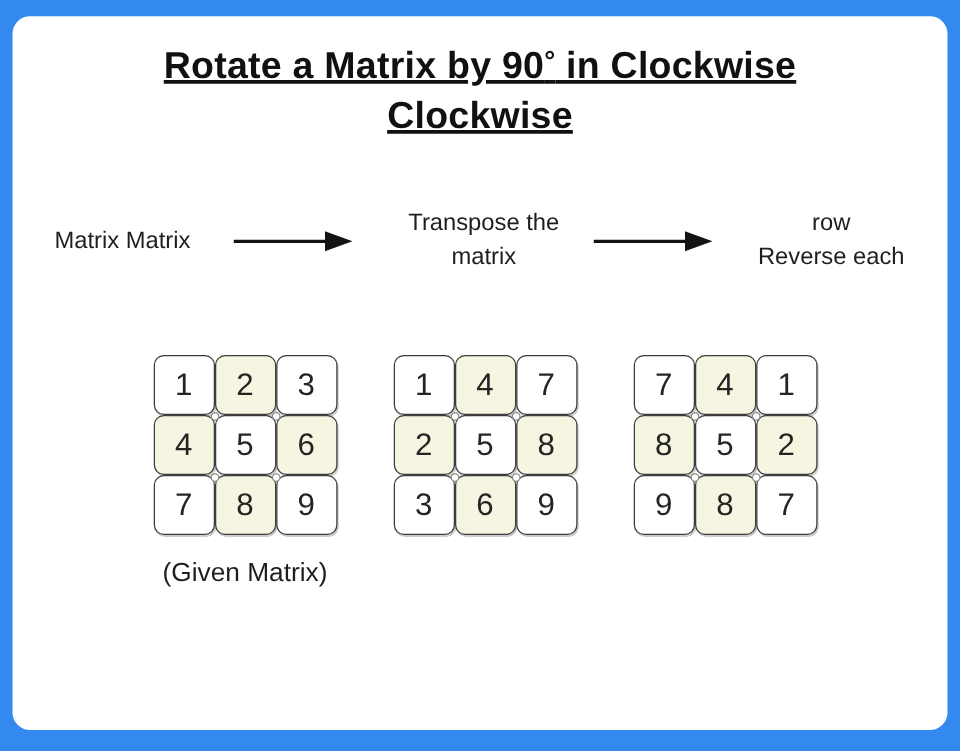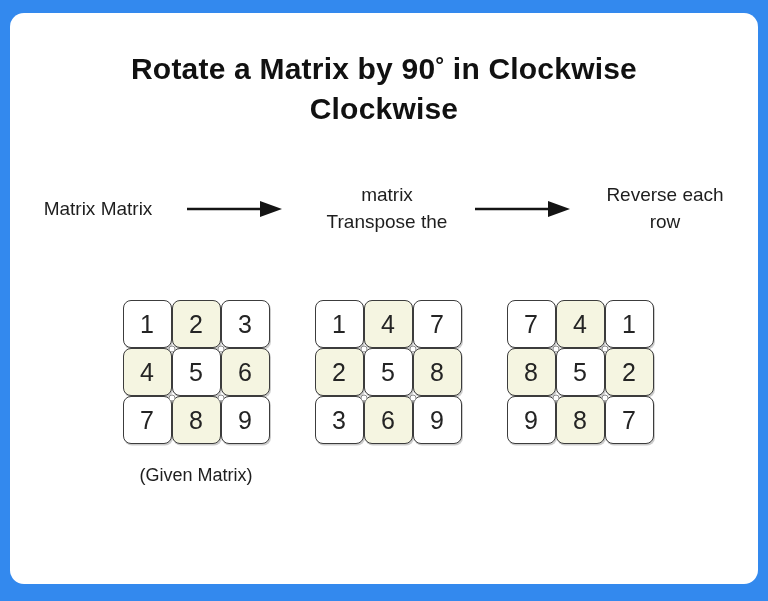--- a/index.html
+++ b/index.html
@@ -14,27 +14,28 @@
   }
   .card {
     width: 100%;
     height: 100%;
     background: var(--card-white, #ffffff);
     border-radius: 14px;
     position: relative;
   }
   
   .title {
-    padding-top: 36px;
+    padding-top: 20px;
     text-align: center;
     font-size: 30px;
     line-height: 40px;
     font-weight: 700;
     color: var(--ink, #111111);
     letter-spacing: 0.2px;
+    text-decoration: underline;
   }
   .title .deg { vertical-align: 6px; font-size: 22px; line-height: 0; }
   
   .flow-row {
     position: relative;
     height: 58px;
     margin-top: 52px;
   }
   .flow-label {
     position: absolute;
@@ -86,21 +87,21 @@
     width: 7px;
     height: 7px;
     border-radius: 50%;
     background: #ffffff;
     border: 1.2px solid #8b8b8b;
     transform: translate(-50%, -50%);
   }
   .matrix-caption {
     margin-top: 17px;
     text-align: center;
-    font-size: 18px;
+    font-size: 21px;
     line-height: 28px;
     color: #1e1e1e;
   }
   .caption-line {
     white-space: nowrap;
     width: max-content;
     margin: 0 auto;
   }
   .flow-arrow svg line  { stroke: #141414; }
   .flow-arrow svg polygon { fill: #141414; }
@@ -121,34 +122,34 @@
       </div>
 
     <span class="flow-arrow arrow-0">
       <svg width="97" height="18" viewBox="0 0 97 18" xmlns="http://www.w3.org/2000/svg">
         <line x1="1" y1="9" x2="77" y2="9" stroke-width="2.6"></line>
         <polygon points="74,1 96,9 74,17"></polygon>
       </svg>
     </span>
 
     <div class="flow-label step-1">
+        <div class="flow-line">Transpose the</div>
         <div class="flow-line">matrix</div>
-        <div class="flow-line">Transpose the</div>
       </div>
 
     <span class="flow-arrow arrow-1">
       <svg width="97" height="18" viewBox="0 0 97 18" xmlns="http://www.w3.org/2000/svg">
         <line x1="1" y1="9" x2="77" y2="9" stroke-width="2.6"></line>
         <polygon points="74,1 96,9 74,17"></polygon>
       </svg>
     </span>
 
     <div class="flow-label step-2">
+        <div class="flow-line">row</div>
         <div class="flow-line">Reverse each</div>
-        <div class="flow-line">row</div>
       </div>
   </div>
 
   <div class="matrices-row">
     <div class="matrix-col">
       <div class="matrix-grid">
           <div class="matrix-cell">1</div>
           <div class="matrix-cell hl">2</div>
           <div class="matrix-cell">3</div>
           <div class="matrix-cell hl">4</div>

